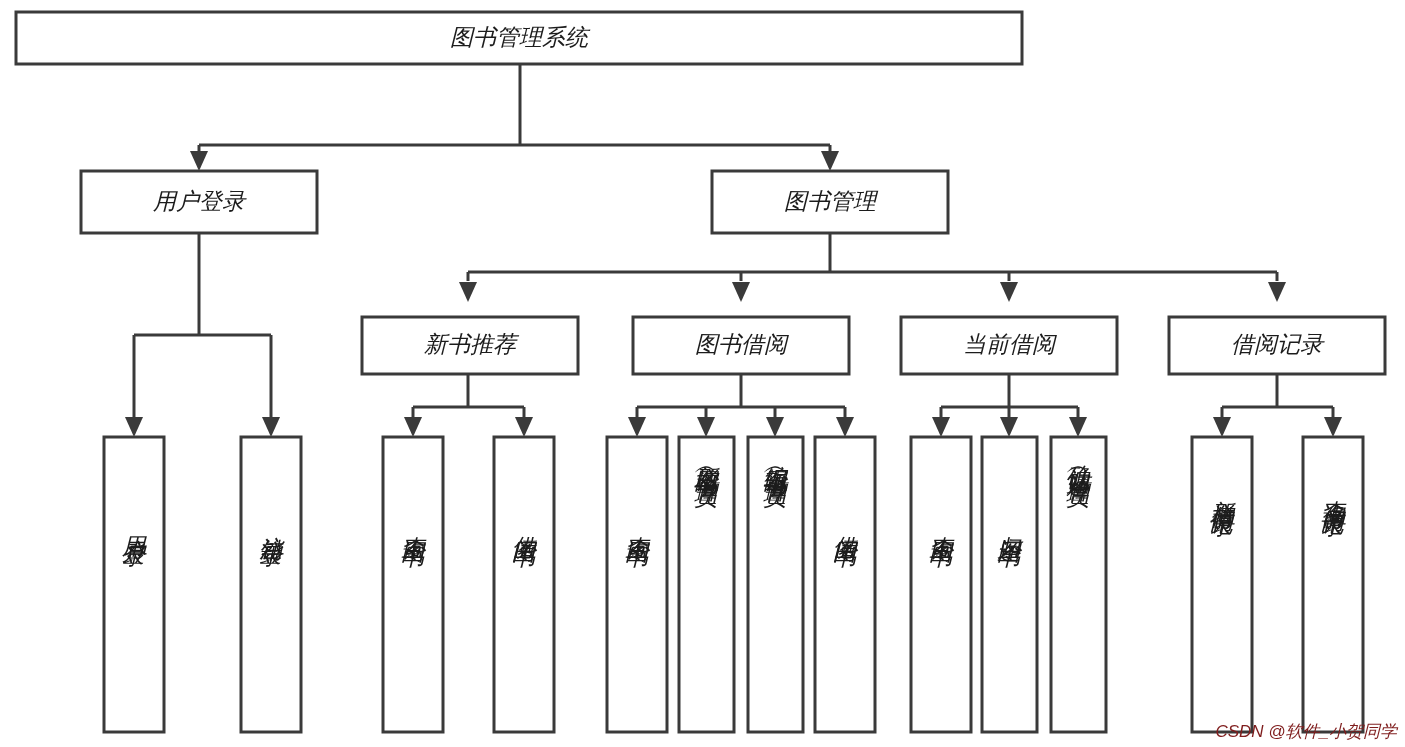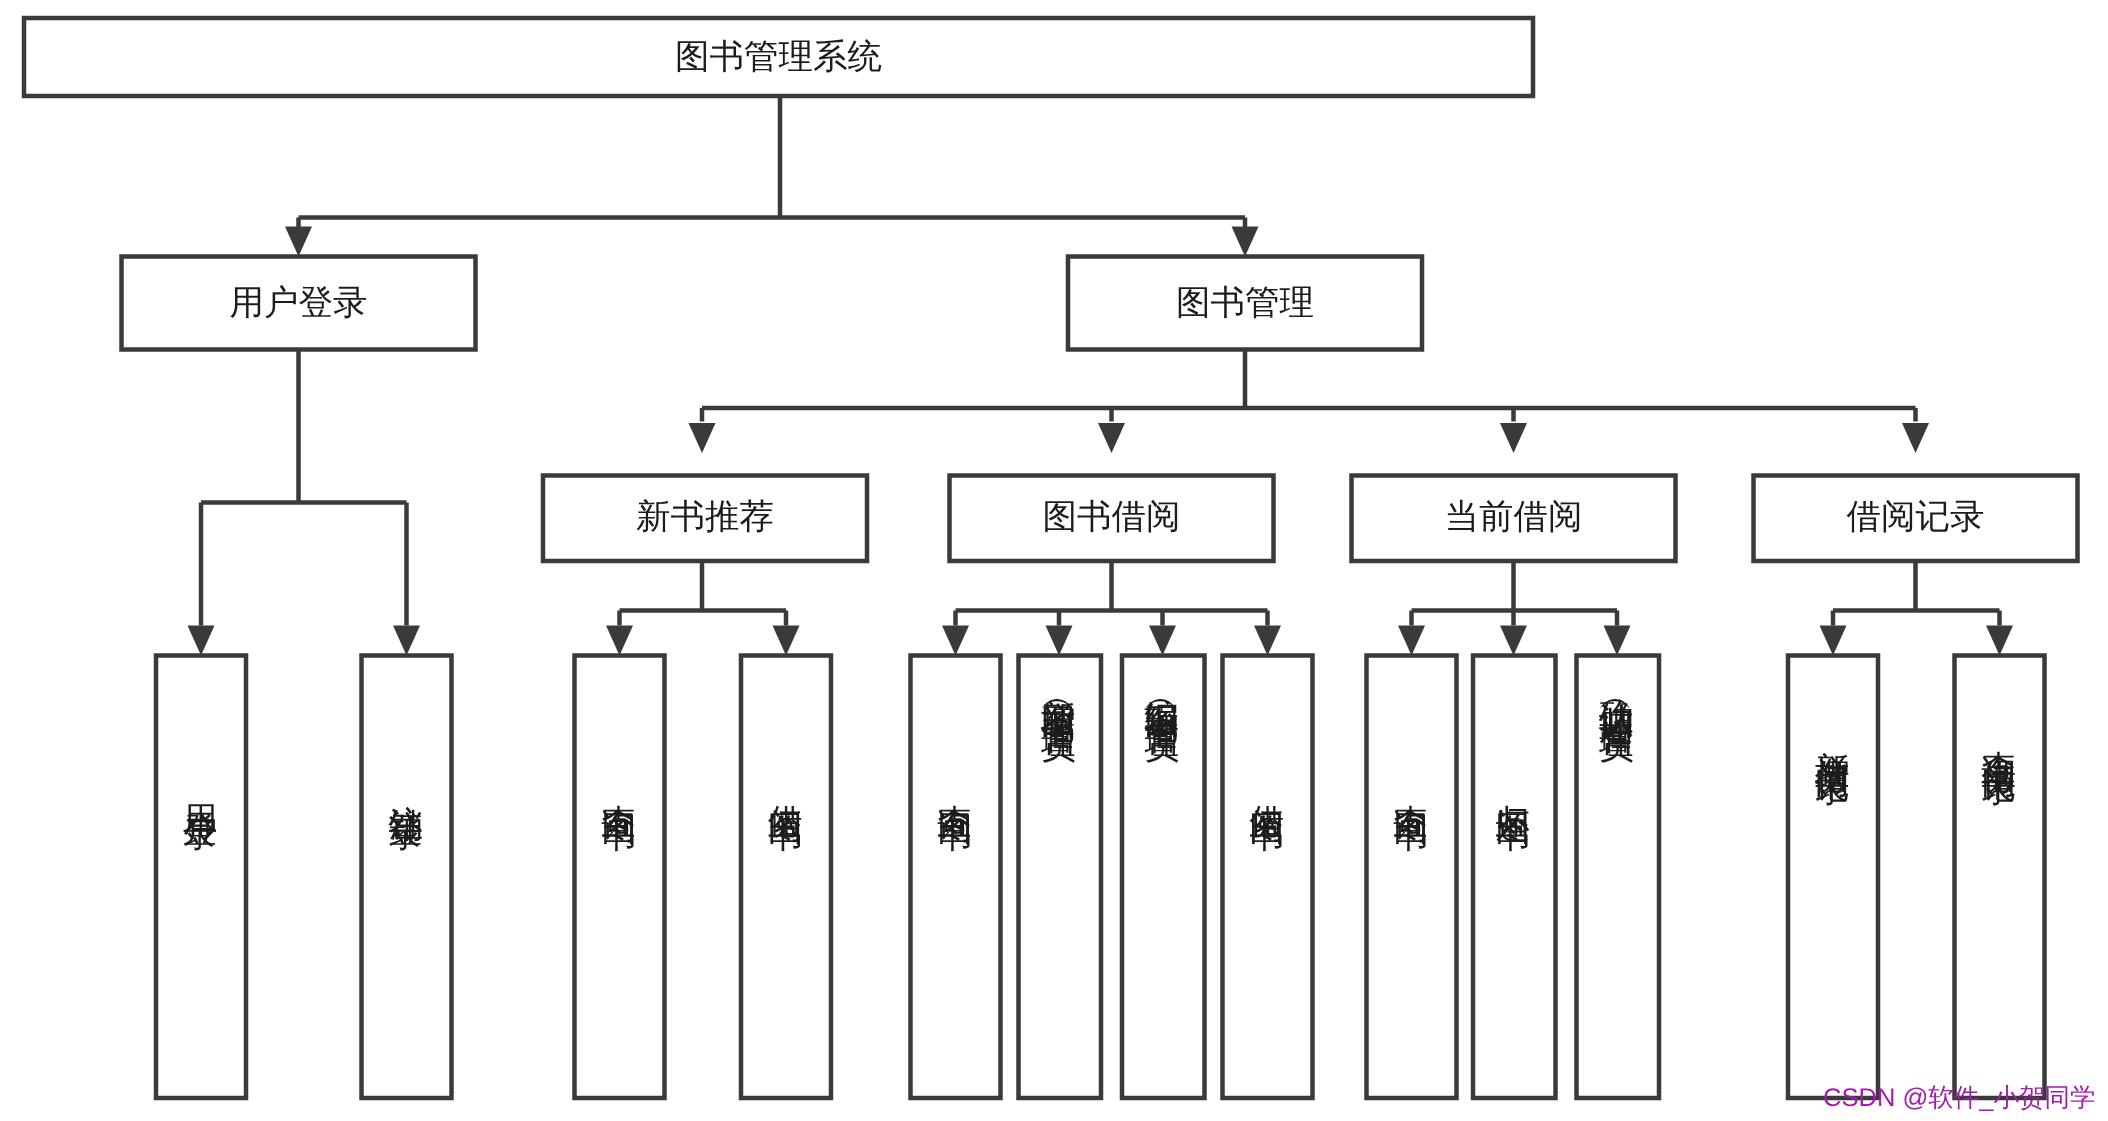--- a/index.html
+++ b/index.html
@@ -13,20 +13,21 @@
     font-family: "Liberation Sans", "DejaVu Sans", sans-serif;
     overflow: hidden;
     position: relative;
   }
   #diagram-root {
     position: absolute;
     left: 0;
     top: 0;
     width: 1405px;
     height: 747px;
+    font-style: italic;
   }
   svg.canvas {
     display: block;
     width: 1405px;
     height: 747px;
   }
   .node-rect {
     fill: #ffffff;
     stroke: #3a3a3a;
     stroke-width: 3;
@@ -54,21 +55,21 @@
     writing-mode: vertical-rl;
     text-orientation: upright;
     letter-spacing: 3px;
   }
   .watermark {
     position: absolute;
     right: 8px;
     bottom: 4px;
     font-family: "Liberation Sans", "DejaVu Sans", sans-serif;
     font-size: 17px;
-    color: #a21caf;
+    color: #7f1d1d;
     white-space: nowrap;
     user-select: none;
   }
 </style>
 </head>
 <body>
 
 <div id="diagram-root">
   <svg class="canvas" viewBox="0 0 1405 747" xmlns="http://www.w3.org/2000/svg">
 

